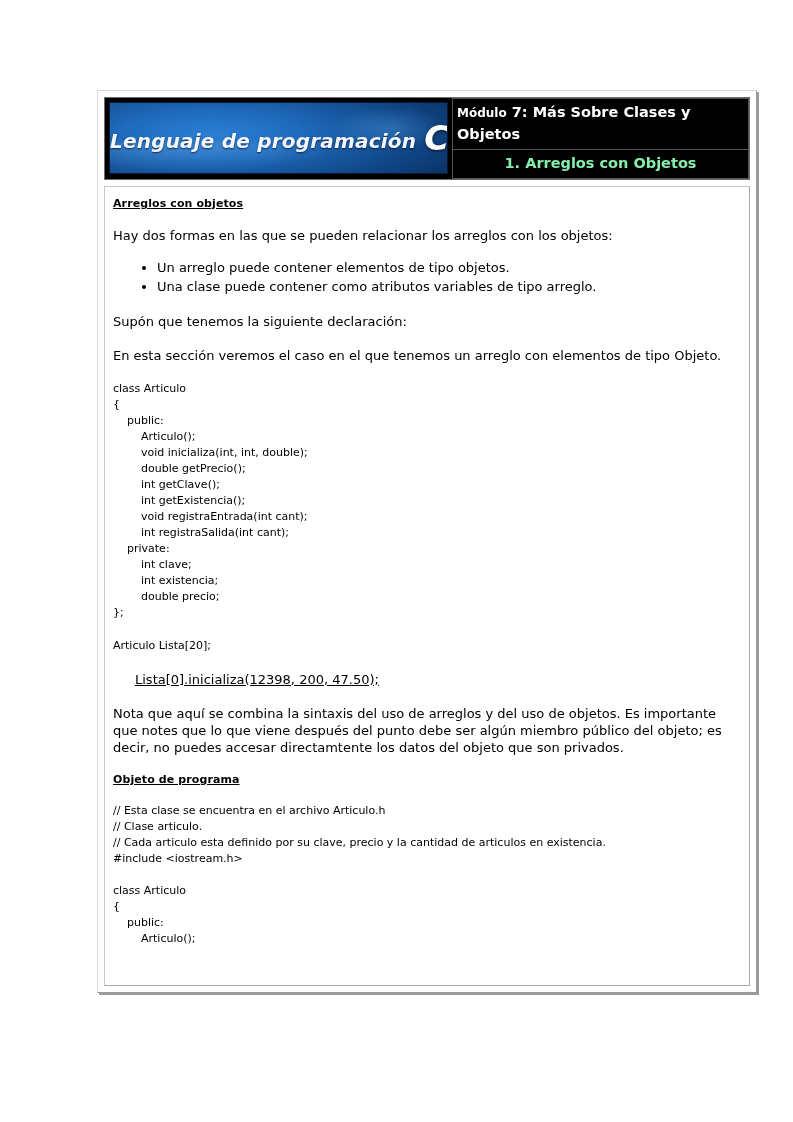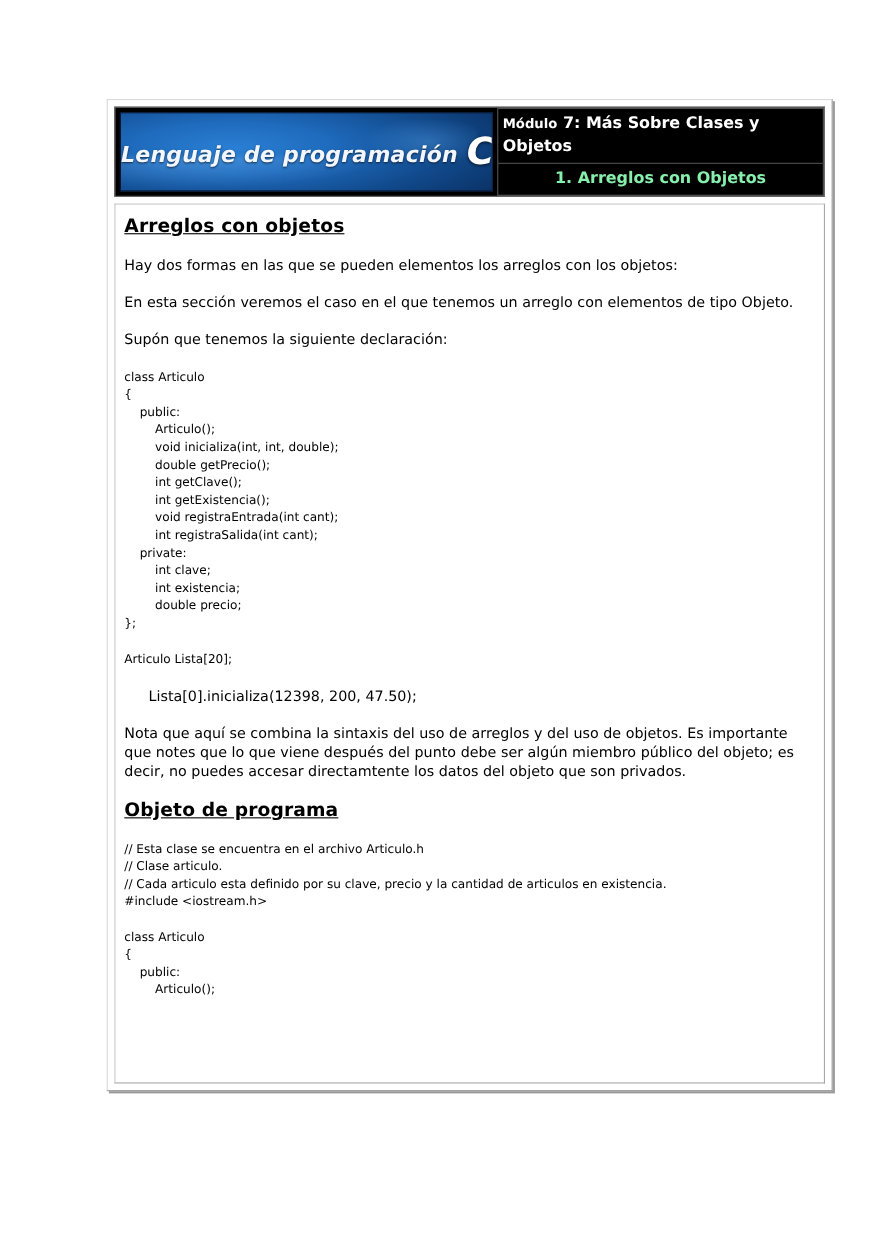--- a/index.html
+++ b/index.html
@@ -136,21 +136,21 @@
     margin-top: 6px;
     border: 1px solid #c9c9c9;
     border-right-color: #a8a8a8;
     border-bottom-color: #a8a8a8;
     padding: 8px 10px 10px 8px;
     box-sizing: border-box;
     min-height: 800px;
   }
 
   .h-sub {
-    font-size: 17px;
+    font-size: 11px;
     font-weight: bold;
     text-decoration: underline;
     margin: 2px 0 0 0;
     letter-spacing: 0.1px;
   }
   p.para {
     font-size: 13px;
     line-height: 17px;
     margin: 17px 0 0 0;
   }
@@ -170,20 +170,21 @@
     line-height: 16px;
     margin: 17px 0 0 0;
     white-space: pre;
   }
   pre.code.tight { }
   .indent-line {
     font-size: 13px;
     line-height: 17px;
     margin: 17px 0 0 0;
     padding-left: 22px;
+    text-decoration: underline;
   }
 </style>
 </head>
 <body>
 
 <div class="page">
 
   <table class="header-table">
     <tbody>
         <tr>
@@ -207,26 +208,30 @@
         </div>
       </td>
     </tr>
   </tbody>
     </table>
 
   <div class="content-box">
 
     <div class="h-sub">Arreglos con objetos</div>
 
-    <p class="para">Hay dos formas en las que se pueden elementos los arreglos con los objetos:</p>
-
+    <p class="para">Hay dos formas en las que se pueden relacionar los arreglos con los objetos:</p>
+
+    <ul class="bullets">
+      <li>Un arreglo puede contener elementos de tipo objetos.</li>
+      <li>Una clase puede contener como atributos variables de tipo arreglo.</li>
+    </ul>
+
+    <p class="para">Supón que tenemos la siguiente declaración:</p>
 
     <p class="para">En esta sección veremos el caso en el que tenemos un arreglo con elementos de tipo Objeto.</p>
-
-    <p class="para">Supón que tenemos la siguiente declaración:</p>
 
     <pre class="code">class Articulo
 {
     public:
         Articulo();
         void inicializa(int, int, double);
         double getPrecio();
         int getClave();
         int getExistencia();
         void registraEntrada(int cant);

